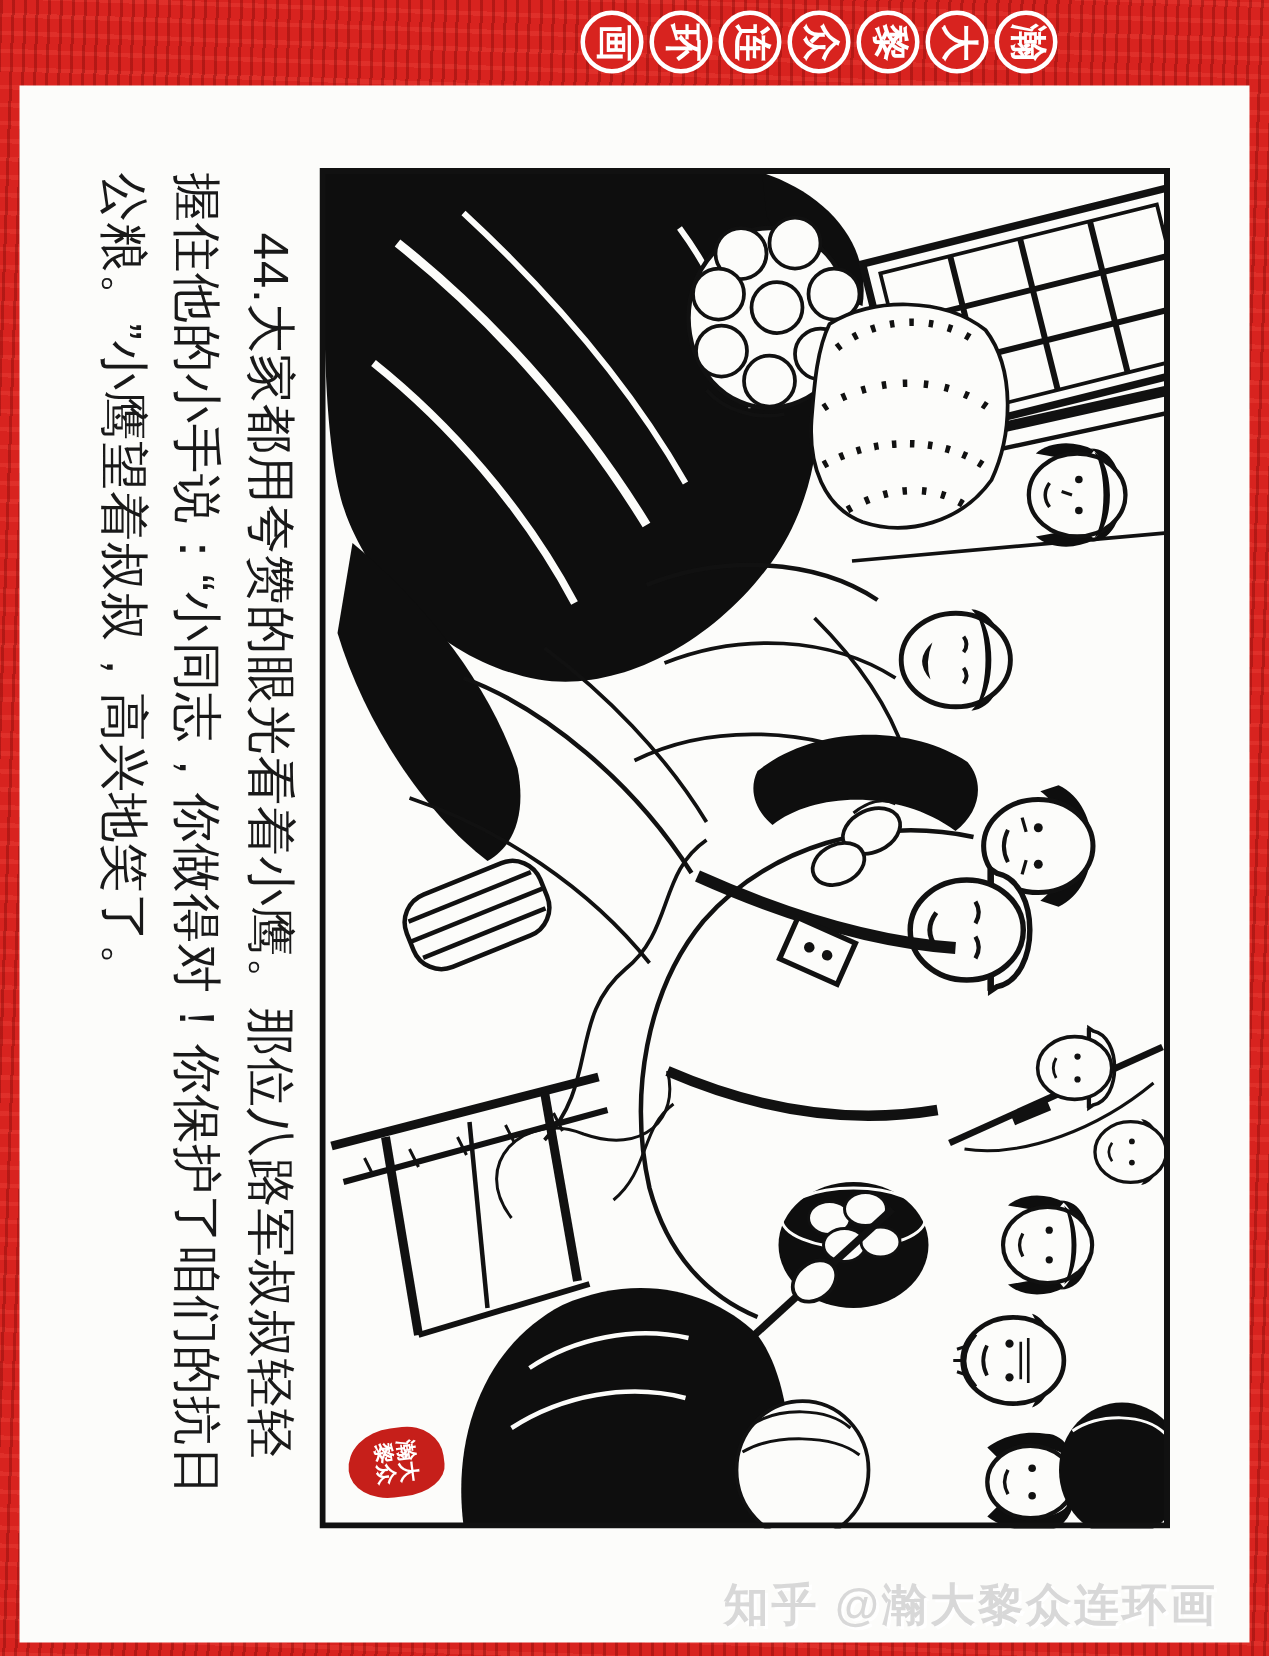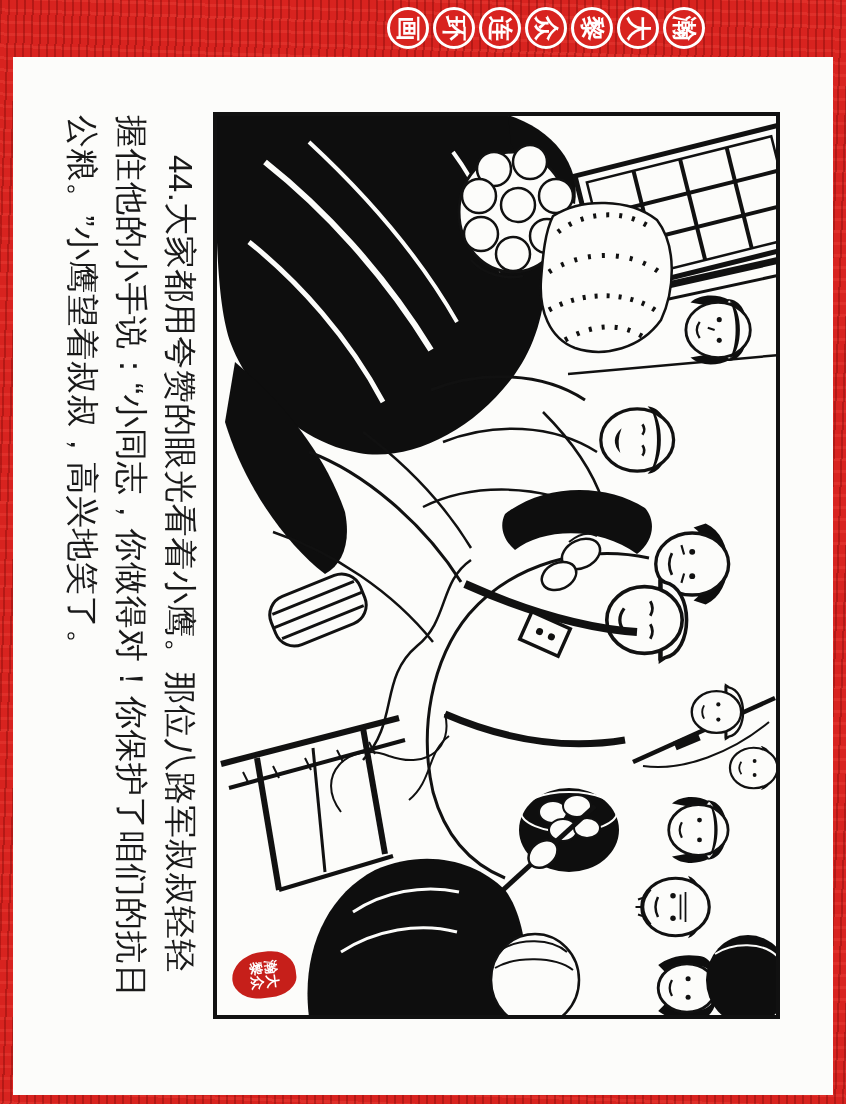--- a/index.html
+++ b/index.html
@@ -310,15 +310,18 @@
         </g>
 
         <rect x="2" y="2" width="563" height="903" fill="none" stroke="#111" stroke-width="4"></rect>
       </svg>
 
       <div class="red-stamp">
         <span>瀚大黎众</span>
       </div>
     </div>
 
+    <div class="watermark">
+      <span>知乎 @瀚大黎众连环画</span>
+    </div>
 
   </div>
 </div>
 
 </body></html>

